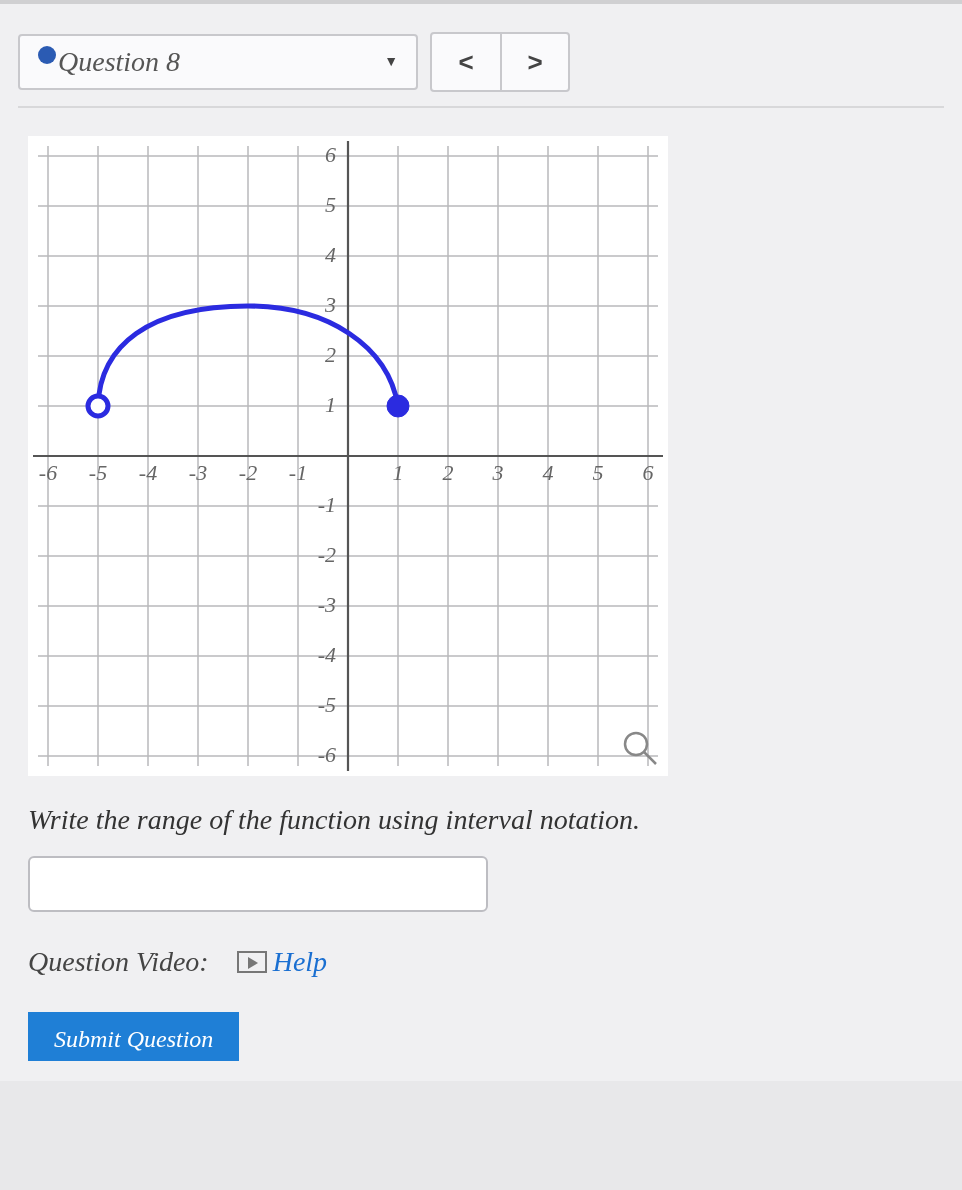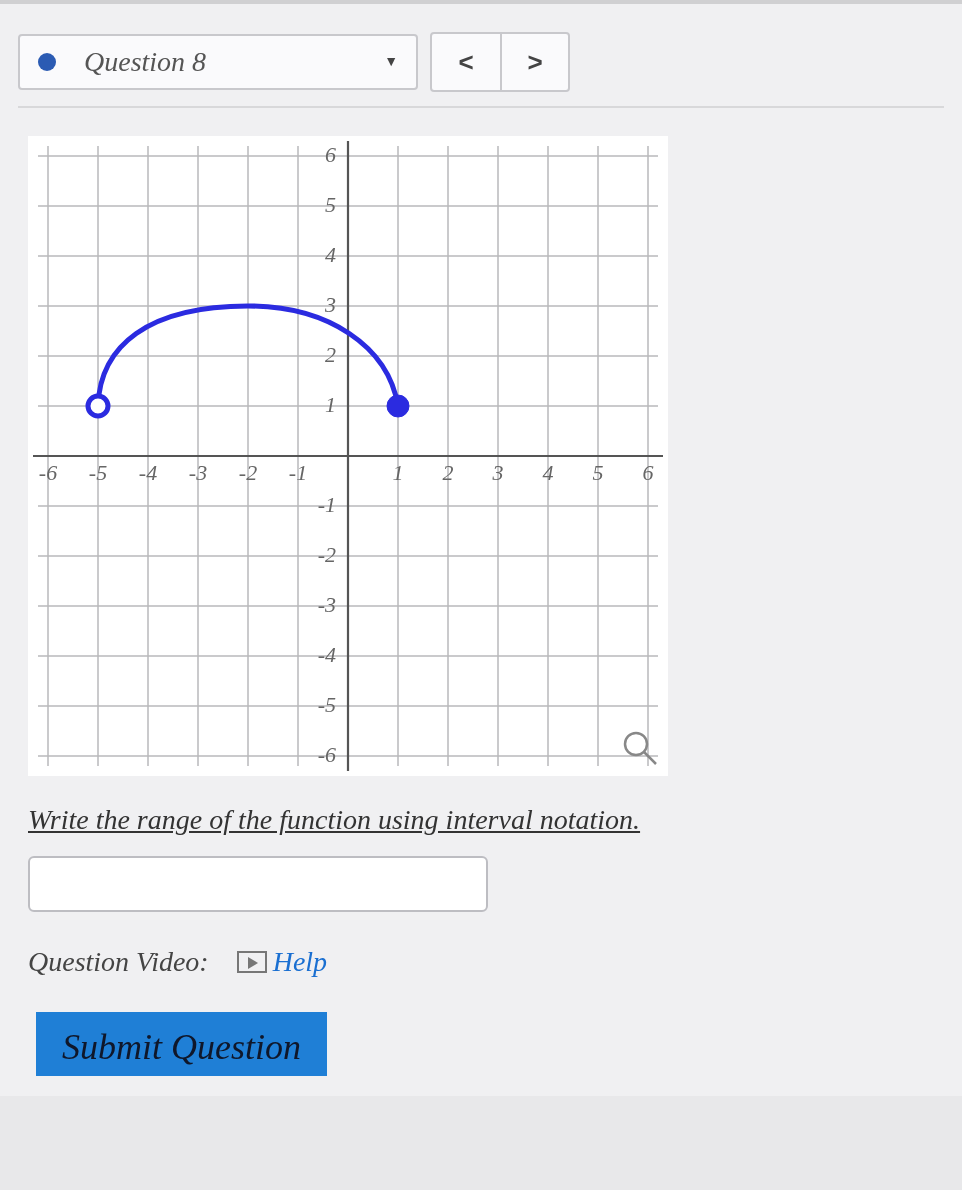--- a/index.html
+++ b/index.html
@@ -27,21 +27,21 @@
     align-items: center;
     gap: 14px;
     border: 2px solid #c8c8cc;
     border-radius: 4px;
     background: #fafafc;
     padding: 10px 18px;
     min-width: 400px;
     justify-content: space-between;
     cursor: pointer;
   }
-  .qsel-left { display:flex; align-items:center; gap:28px; }
+  .qsel-left { display:flex; gap:2px; }
   .dot {
     width: 18px; height: 18px; border-radius: 50%;
     background: #2b5bb3;
     flex: 0 0 auto;
   }
   .qsel-label { font-size: 28px; color: #555; font-style: italic; font-weight: 500;}
   .caret-down { font-size: 14px; color: #444; }
   .nav-group {
     display: flex;
     border: 2px solid #c8c8cc;
@@ -72,21 +72,20 @@
   .curve { stroke:#2b2be0; stroke-width:5; fill:none; }
   .pt-open { fill:#fff; stroke:#2b2be0; stroke-width:5; }
   .pt-closed { fill:#2b2be0; stroke:#2b2be0; stroke-width:1; }
   .magnifier { fill:none; stroke:#888; stroke-width:2.5; }
 
   .prompt {
     font-size: 28px;
     color: #333;
     margin: 28px 0 20px 0;
     font-style: italic;
-    text-decoration: underline;
   }
   .answer-box {
     width: 460px;
     height: 56px;
     border: 2px solid #bdbdc2;
     border-radius: 6px;
     background: #fff;
     font-size: 24px;
     padding: 6px 12px;
     margin-bottom: 34px;
@@ -114,29 +113,28 @@
   .video-icon::after {
     content:"";
     position:absolute; left:9px; top:4px;
     width:0;height:0;
     border-left:10px solid #777;
     border-top:6px solid transparent;
     border-bottom:6px solid transparent;
   }
   .submit-btn {
     background: #1f7fd6;
-    color: #0f172a;
-    font-size: 36px;
+    color: #ffffff;
+    font-size: 24px;
     padding: 14px 26px 8px 26px;
     border: none;
     display: inline-block;
     cursor:pointer;
     font-family: inherit;
     font-style: italic;
-    margin-left: 8px;
   }
 </style>
 </head>
 <body>
 
 <div class="page">
   <div class="toolbar">
     <div class="question-selector">
       <div class="qsel-left">
         <span class="dot"></span>

